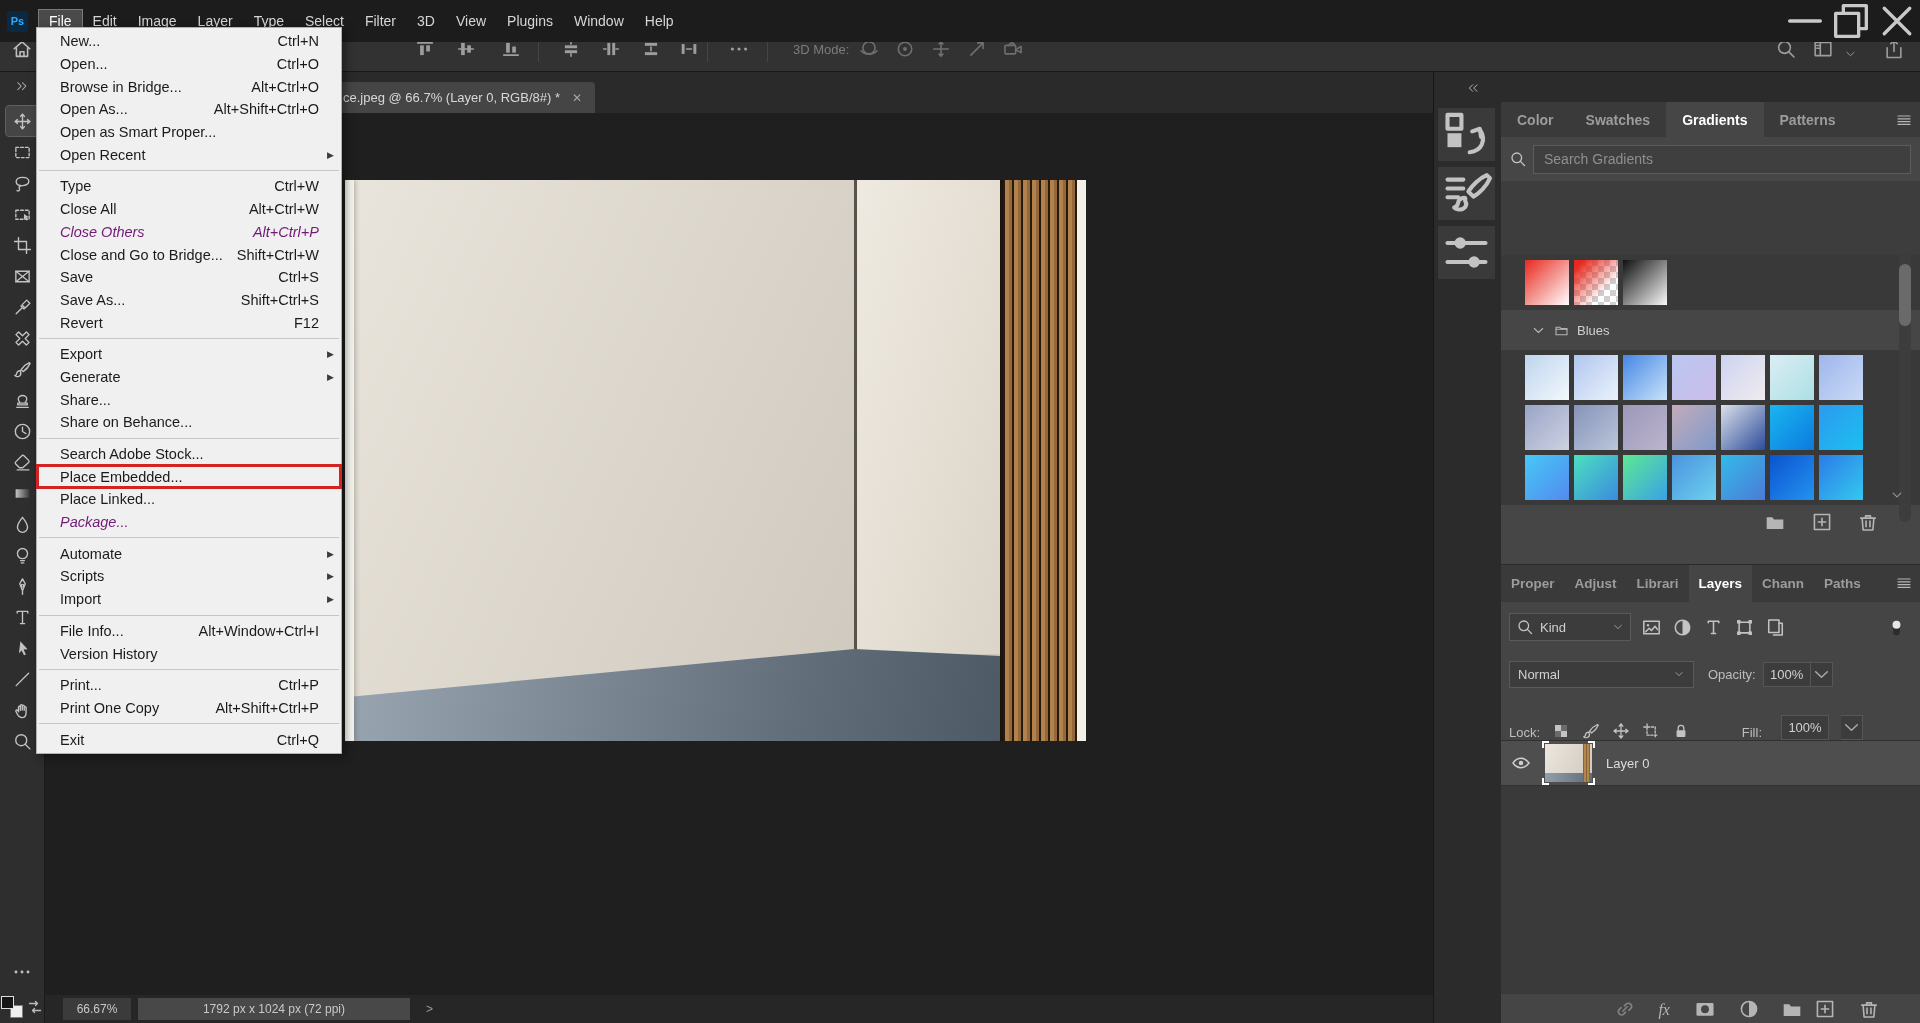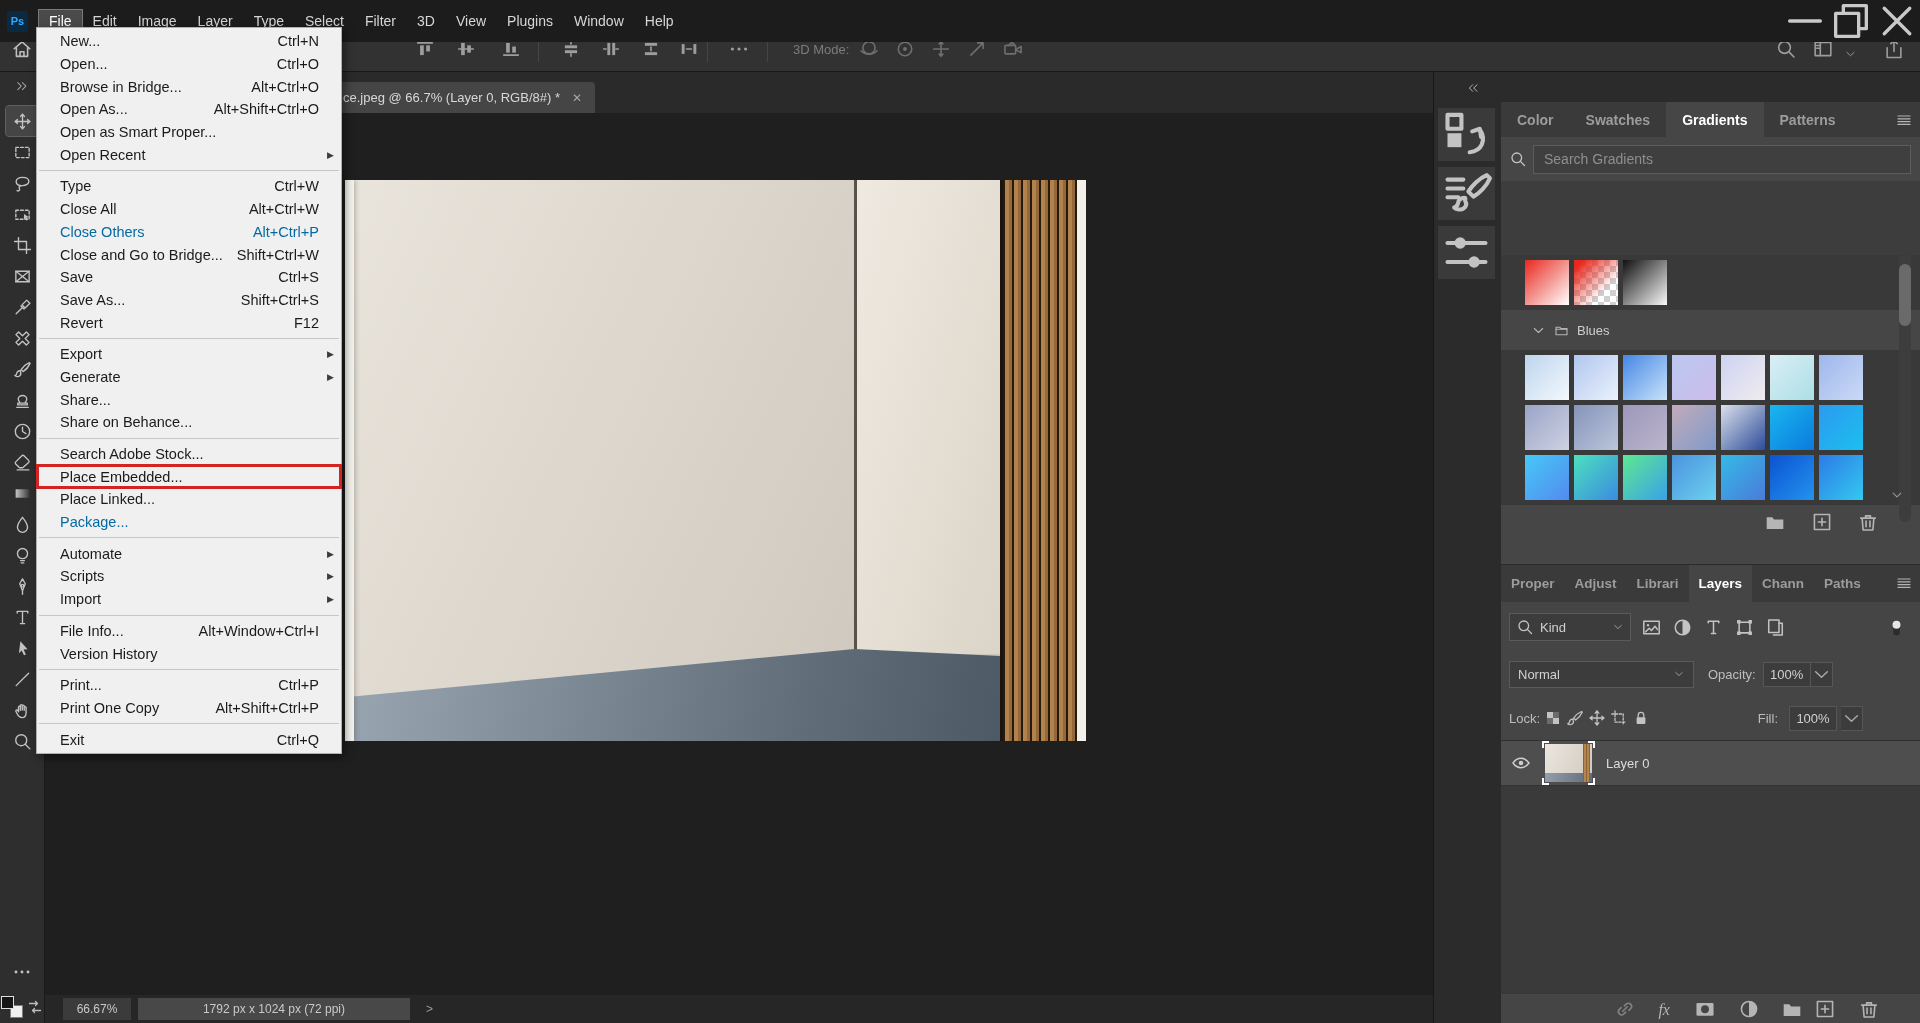--- a/index.html
+++ b/index.html
@@ -135,21 +135,21 @@
   .chev { width:12px; height:12px; color:#a8a8a8; margin-left:auto; } .chev svg { width:12px; height:12px; }
   .blend-row { height:44px; display:flex; align-items:center; padding:0 8px; flex:none; }
   .blend-box { width:185px; height:27px; background:#3c3c3c; border:1px solid #5a5a5a; display:flex;
                align-items:center; padding:0 8px; color:#d0d0d0; font-size:13px; }
   .plabel { font-size:13px; color:#bdbdbd; }
   .value-box { width:48px; height:25px; background:#3c3c3c; border:1px solid #565656; display:flex;
                align-items:center; justify-content:center; color:#d0d0d0; font-size:13px; }
   .chev-box { width:22px; height:25px; border:1px solid #565656; border-left:none; background:#3c3c3c;
               display:flex; align-items:center; justify-content:center; color:#a8a8a8; }
   .chev-box svg { width:11px; height:11px; }
-  .lock-row { height:44px; display:flex; align-items:center; padding:0 8px; gap:4px; flex:none; }
+  .lock-row { height:44px; display:flex; align-items:flex-end; padding:0 8px; gap:12px; flex:none; }
   .layers-list { flex:1; background:#3a3a3a; border-top:1px solid #303030; margin-bottom:30px; }
   .layer-row { height:45px; background:#4e4e4e; display:flex; align-items:center; padding:0 10px; gap:14px;
                border-bottom:1px solid #323232; }
   .eye { width:20px; height:20px; color:#cfcfcf; } .eye svg { width:20px; height:20px; }
   .thumb { width:47px; height:38px; position:relative; flex:none;
            background:linear-gradient(115deg,#ece7df,#cfc8bd); }
   .thumb .t-floor { position:absolute; left:0; right:0; bottom:0; height:9px;
                     background:linear-gradient(100deg,#93a0ac,#5f6c78); }
   .thumb .t-wood { position:absolute; right:2px; top:0; bottom:0; width:7px;
                    background:repeating-linear-gradient(90deg,#8a6436 0 1px,#b5854e 1px 3px); }
@@ -166,21 +166,21 @@
   .lb-ic.dim { color:#828282; }
 
   
   #file-menu { position:absolute; left:36px; top:27px; width:306px; background:#f0f0f0;
                border:1px solid #b0b0b0; box-shadow:3px 3px 9px rgba(0,0,0,.45); z-index:100;
                padding:2px 0; font-size:14.5px; color:#1b1b1b; }
   .mi { height:22.7px; display:flex; align-items:center; padding:0 22px 0 23px; position:relative; }
   .mi .lbl { flex:1; white-space:nowrap; }
   .mi .sc { margin-left:14px; white-space:nowrap; }
   .mi .sub { position:absolute; right:7px; font-size:9px; color:#3c3c3c; }
-  .mi.disabled { color:#0369a1; }
+  .mi.disabled { color:#701a75;font-style:italic; }
   .mi.red { outline:3px solid #d32323; outline-offset:-2px; }
   .msep { height:1px; background:#c6c6c6; margin:4px 2px; }
 </style>
 </head>
 <body>
 
 <div id="app">
 
   <header id="titlebar">
     <div id="ps-logo">Ps</div>

